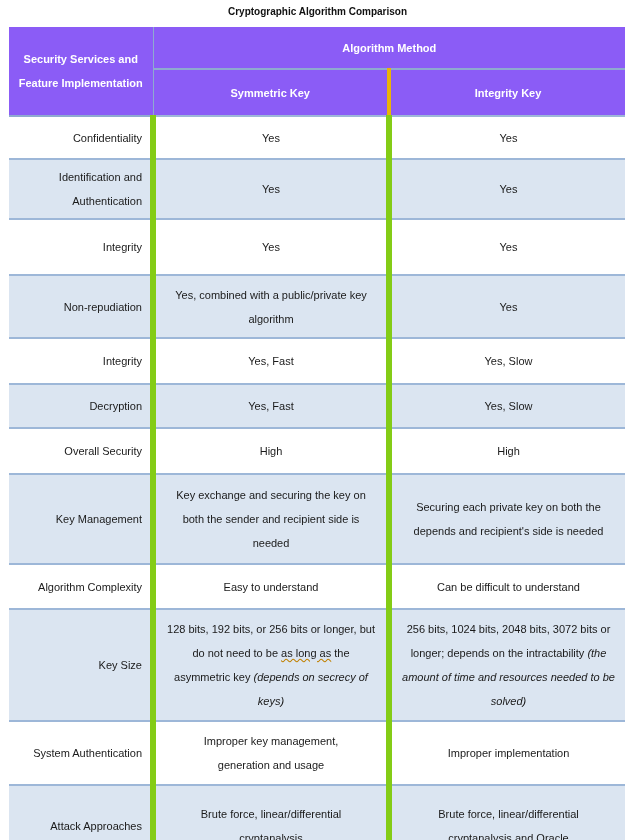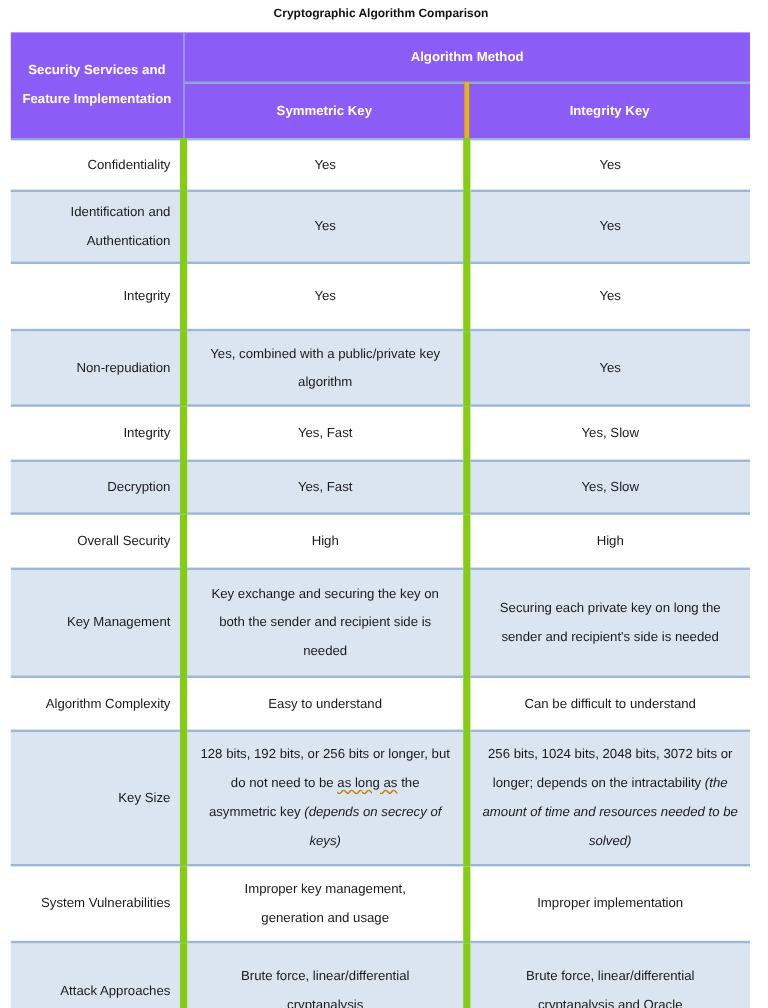--- a/index.html
+++ b/index.html
@@ -72,34 +72,34 @@
       <td class="val">Yes, Slow</td>
     </tr>
     <tr style="height:46px">
       <td class="feat">Overall Security</td>
       <td class="val">High</td>
       <td class="val">High</td>
     </tr>
     <tr class="alt" style="height:90px">
       <td class="feat">Key Management</td>
       <td class="val">Key exchange and securing the key on both the sender and recipient side is needed</td>
-      <td class="val">Securing each private key on long the sender and recipient's side is needed</td>
+      <td class="val">Securing each private key on both the depends and recipient's side is needed</td>
     </tr>
     <tr style="height:45px">
       <td class="feat">Algorithm Complexity</td>
       <td class="val">Easy to understand</td>
       <td class="val">Can be difficult to understand</td>
     </tr>
     <tr class="alt" style="height:112px">
       <td class="feat">Key Size</td>
       <td class="val"><span>128 bits, 192 bits, or 256 bits or longer, but do not need to be </span><span class="sq">as long as</span><span> the asymmetric key </span><span class="it">(depends on secrecy of keys)</span></td>
       <td class="val"><span>256 bits, 1024 bits, 2048 bits, 3072 bits or longer; depends on the intractability </span><span class="it">(the amount of time and resources needed to be solved)</span></td>
     </tr>
     <tr style="height:64px">
-      <td class="feat">System Vulnerabilities</td>
+      <td class="feat">System Authentication</td>
       <td class="val" style="padding:0 24px">Improper key management, generation and usage</td>
       <td class="val">Improper implementation</td>
     </tr>
     <tr class="alt last" style="height:61px">
       <td class="feat">Attack Approaches</td>
       <td class="val" style="padding:16px 30px">Brute force, linear/differential cryptanalysis</td>
       <td class="val" style="padding:0 24px">Brute force, linear/differential cryptanalysis and Oracle</td>
     </tr>
   </tbody>
 </table>

